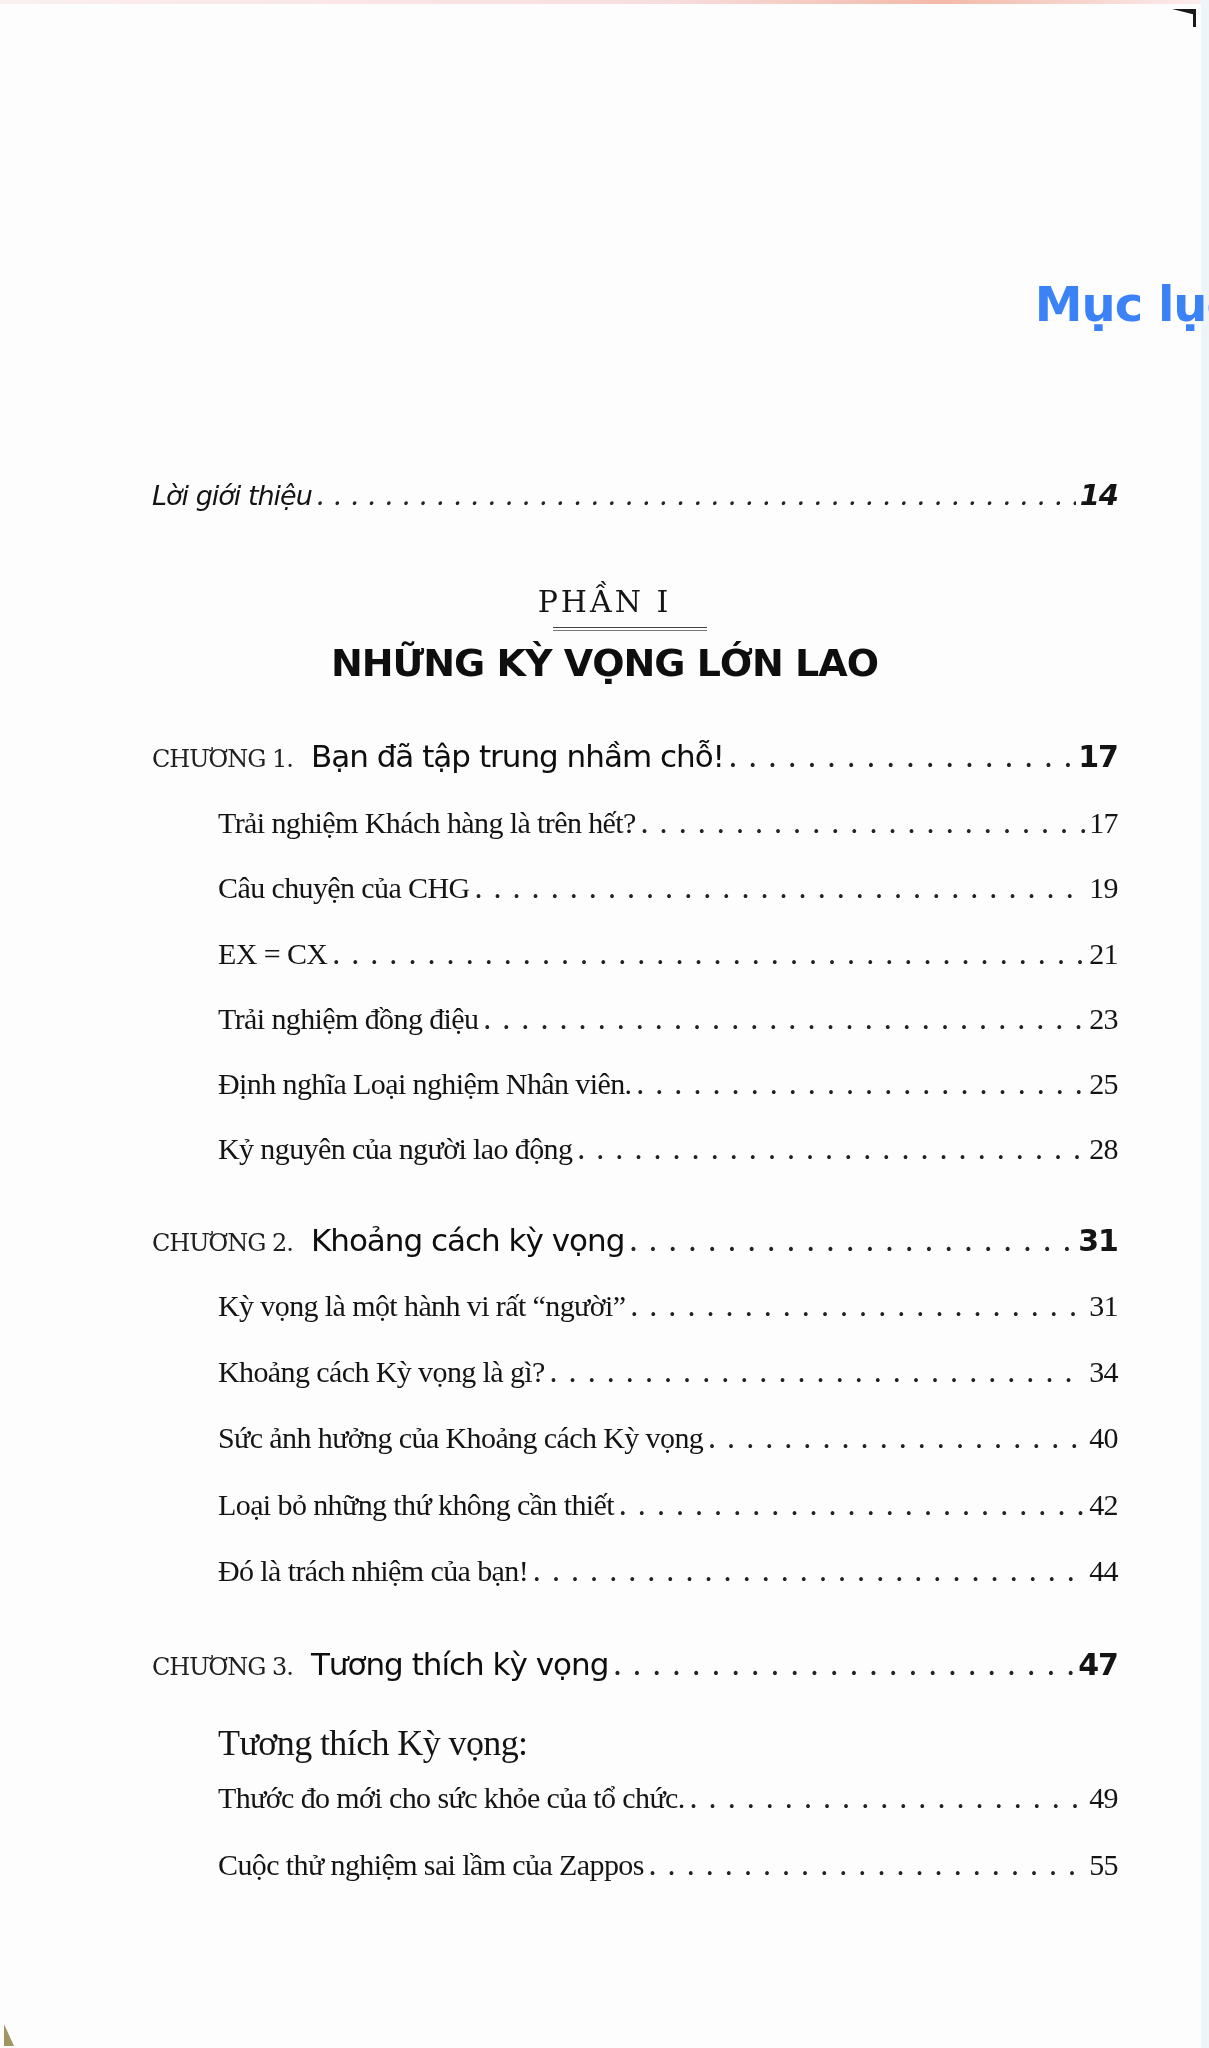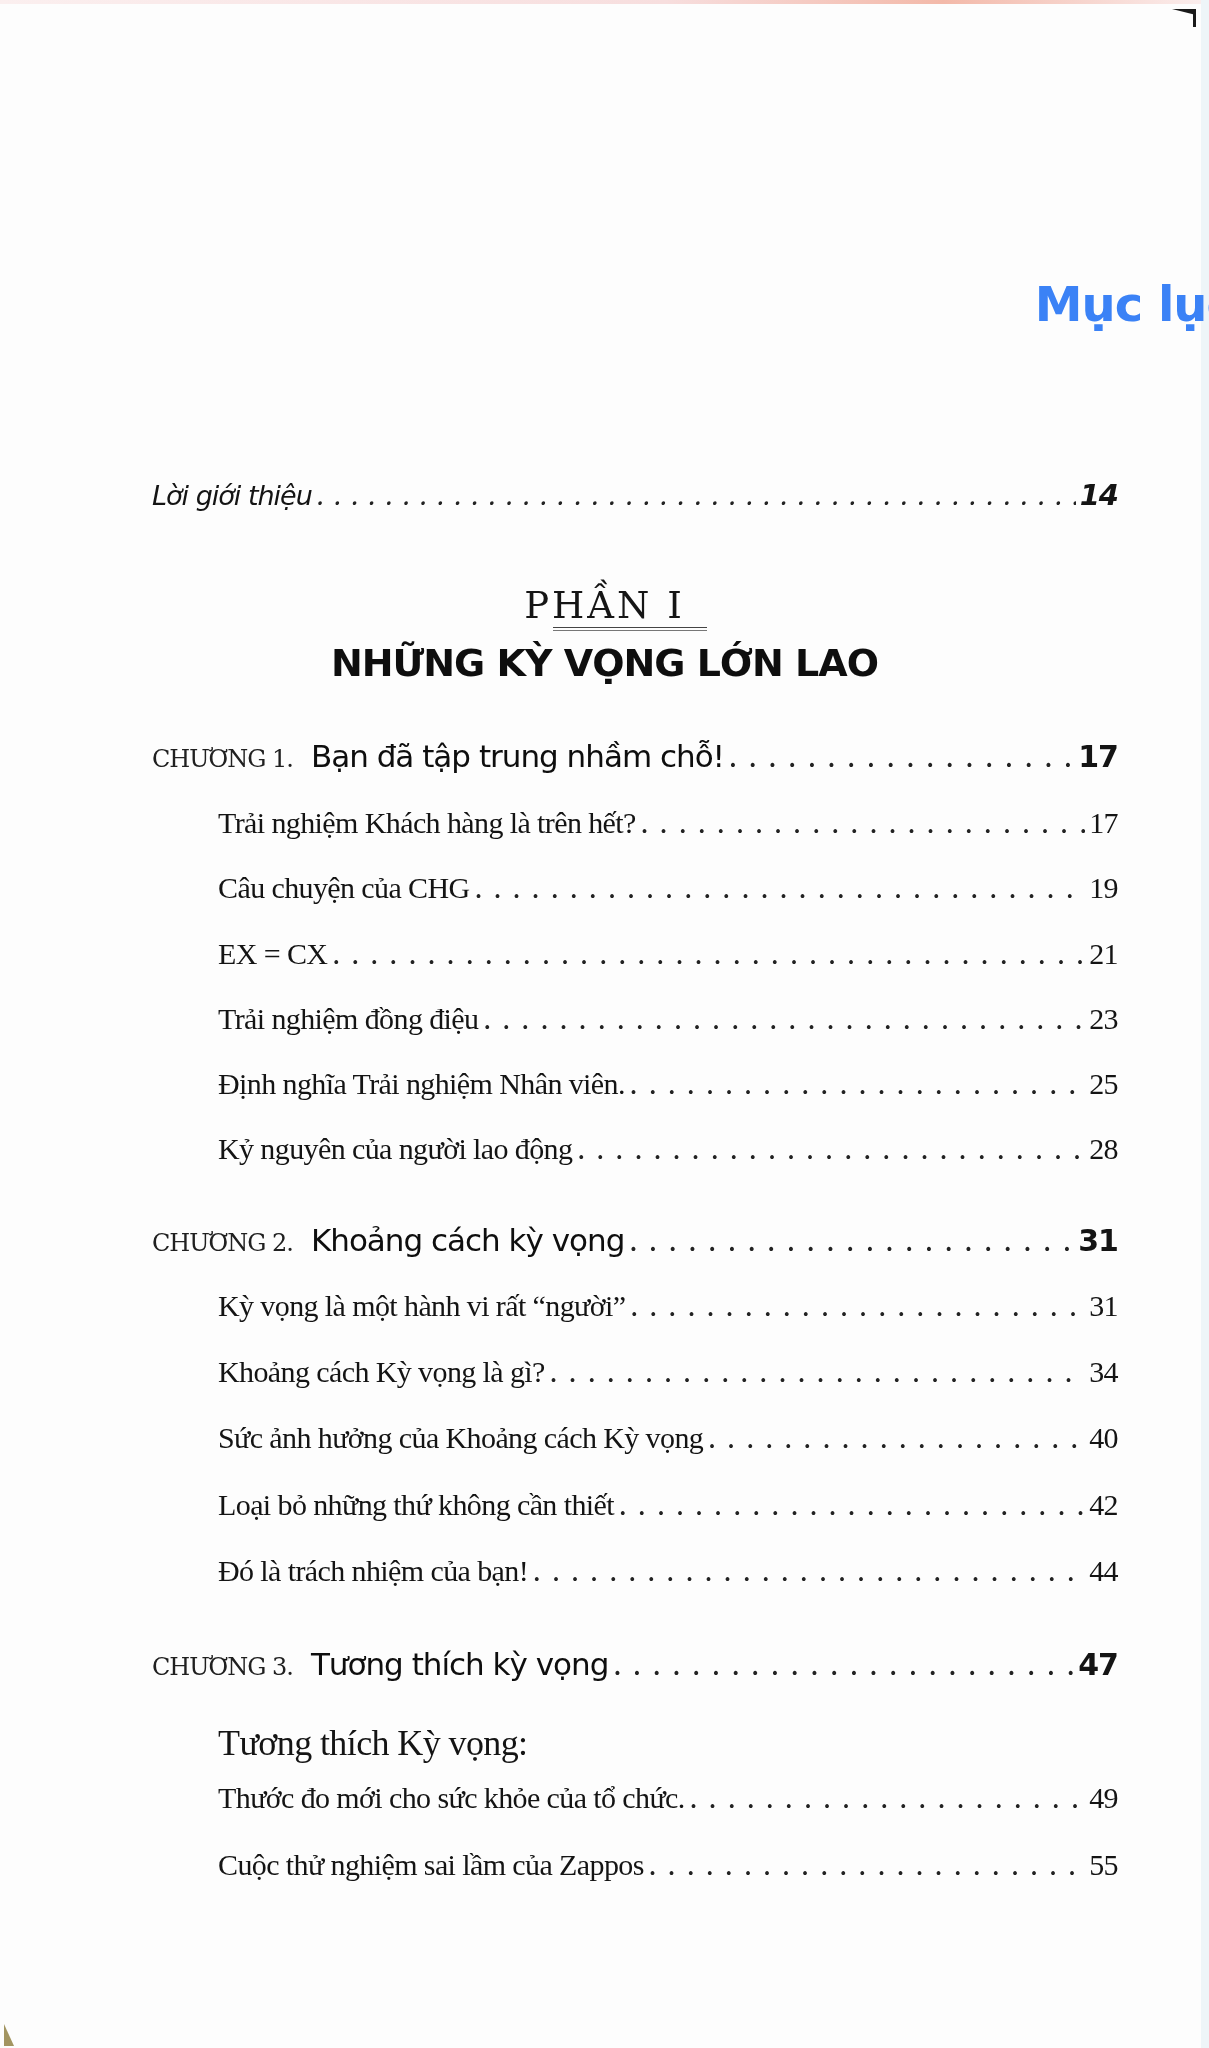--- a/index.html
+++ b/index.html
@@ -45,21 +45,21 @@
       content: ". . . . . . . . . . . . . . . . . . . . . . . . . . . . . . . . . . . . . . . . . . . . . . . . . . . . . . . . . . . . . . . . . . . . . . . . . . . . . . . . . . . . . . . . . . . . . . . . . . . . . . . . . . . .";
       letter-spacing: 0;
     }
     .intro {
       left: 152px; width: 966px; top: 478px;
       font-family: "DejaVu Sans", sans-serif; font-style: italic; font-size: 27px; letter-spacing: -1px;
     }
     .intro .num { font-weight: bold; font-style: italic; font-size: 29px; }
     .part-label {
       position: absolute; left: 0; width: 1209px; top: 584px; text-align: center;
-      font-family: "DejaVu Serif", serif; font-size: 37px; letter-spacing: 3px; color: #151515;
+      font-family: "DejaVu Serif", serif; font-size: 30px; letter-spacing: 3px; color: #151515;
     }
     .part-rule {
       position: absolute; left: 553px; top: 627px; width: 154px; height: 2px;
       border-top: 1.5px solid #444; border-bottom: 1.5px solid #777;
     }
     .part-title {
       position: absolute; left: 0; width: 1209px; top: 641px; text-align: center;
       font-family: "DejaVu Sans", sans-serif; font-weight: bold; font-size: 38px; letter-spacing: -1px;
       color: #0e0e0e;
     }
@@ -124,21 +124,21 @@
     <span>EX = CX</span>
     <span class="leader"></span>
     <span class="num">21</span>
   </div>
   <div class="row section" style="top:1001px;">
     <span>Trải nghiệm đồng điệu</span>
     <span class="leader"></span>
     <span class="num">23</span>
   </div>
   <div class="row section" style="top:1066px;">
-    <span>Định nghĩa Trải nghiệm Nhân viên.</span>
+    <span>Định nghĩa Loại nghiệm Nhân viên.</span>
     <span class="leader"></span>
     <span class="num">25</span>
   </div>
   <div class="row section" style="top:1131px;">
     <span>Kỷ nguyên của người lao động</span>
     <span class="leader"></span>
     <span class="num">28</span>
   </div>
 
   <div class="row chapter" style="top:1222px;">

